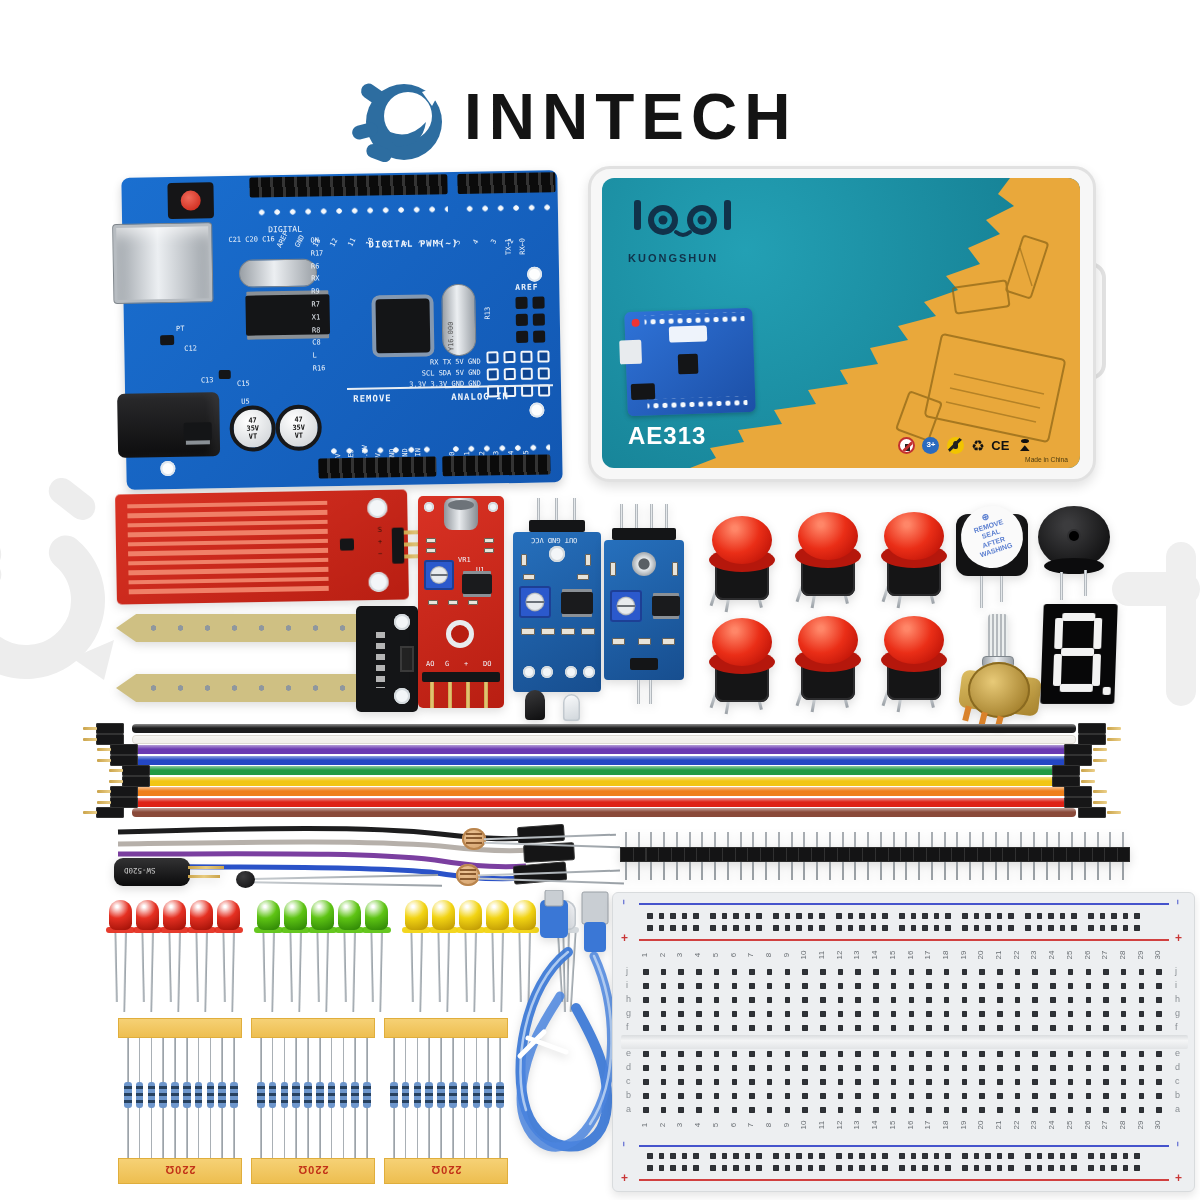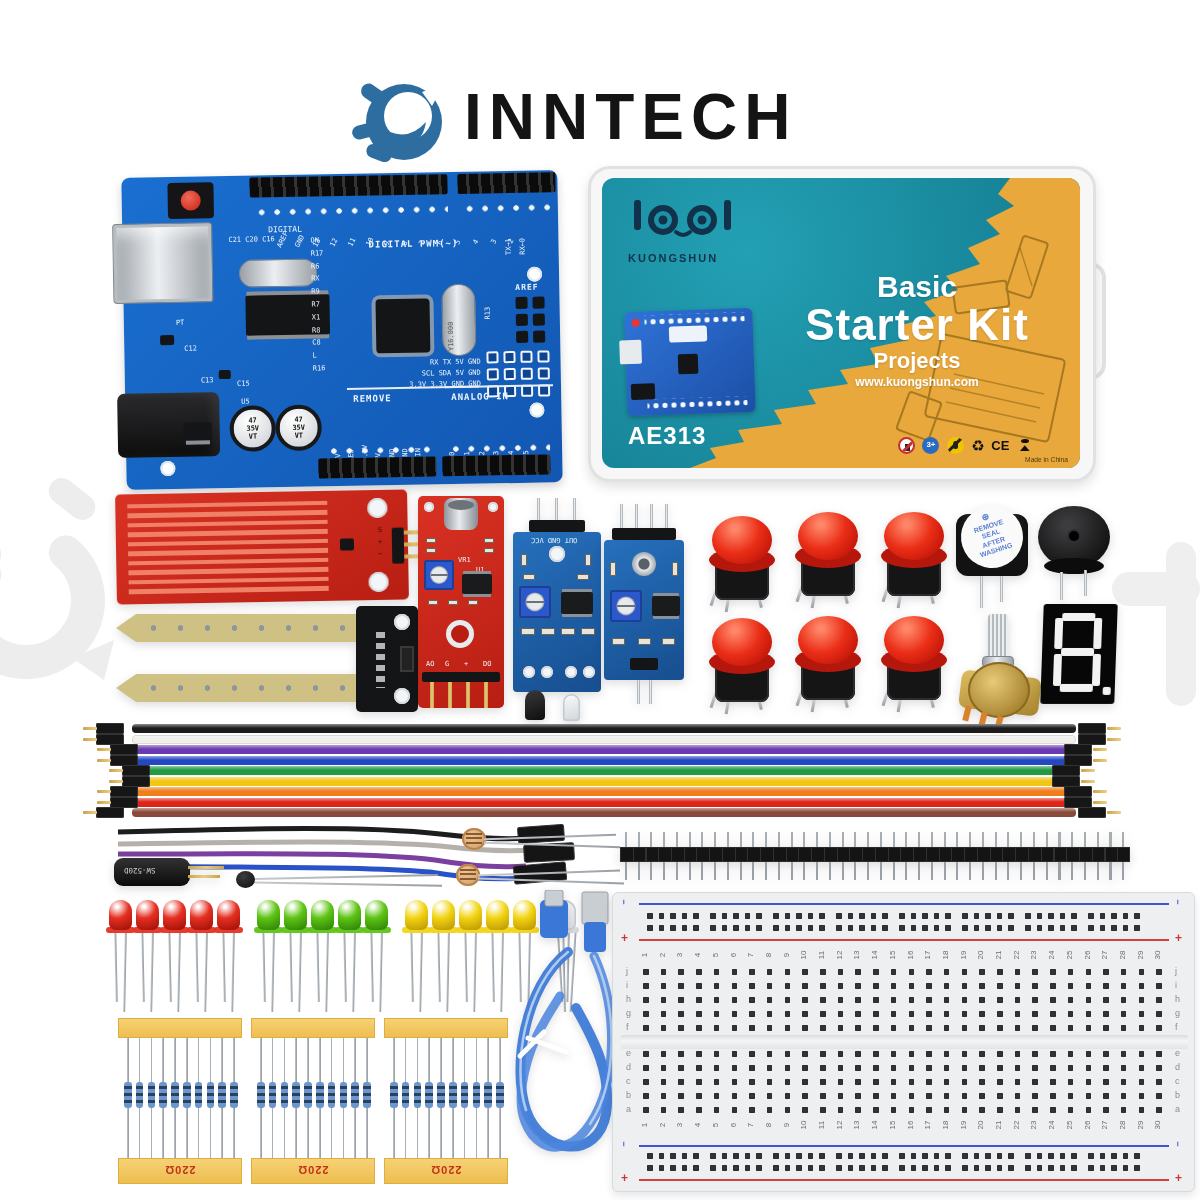--- a/index.html
+++ b/index.html
@@ -218,21 +218,21 @@
       </div>
     <div class="mnthole" style="left:404px;top:96px"></div>
     <div class="mnthole" style="left:404px;top:232px"></div>
     <div class="mnthole" style="left:34px;top:284px"></div>
     <div class="cap47" style="left:104px;top:230px">47
 35V
 VT</div>
     <div class="cap47" style="left:150px;top:230px">47
 35V
 VT</div>
-    <span class="t" style="left:52px;top:142px">PT</span>
+    <span class="t" style="left:52px;top:148px">PT</span>
     <span class="t" style="left:60px;top:168px">C12</span>
     <span class="t" style="left:76px;top:200px">C13</span>
     <span class="t" style="left:112px;top:204px">C15</span>
     <span class="t" style="left:116px;top:222px">U5</span>
     <div class="blk" style="left:36px;top:158px;width:14px;height:10px"></div>
     <div class="blk" style="left:94px;top:194px;width:12px;height:9px"></div>
     <div class="blk" style="left:58px;top:246px;width:28px;height:18px;box-shadow:0 6px 0 -2px #8a9096"></div>
     <div class="a" style="left:222px;top:214px;width:132px;height:2px;background:#e8eef4"></div>
     <div class="a" style="left:320px;top:214px;width:108px;height:2px;background:#e8eef4"></div>
     <span class="t tb" style="left:228px;top:220px">REMOVE</span>
@@ -296,26 +296,20 @@
       </svg>
       <div class="a" style="left:26px;top:74px;font-size:11px;font-weight:800;letter-spacing:2px;color:#11324a">KUONGSHUN</div>
       <div class="a" style="left:24px;top:132px;width:128px;height:104px;background:linear-gradient(140deg,#2f73d8,#1c4fa6);border-radius:6px;transform:rotate(-2deg);box-shadow:0 2px 5px rgba(0,0,0,.25)">
         <div class="a" style="left:7px;top:7px;width:8px;height:8px;border-radius:50%;background:#e33"></div>
         <div class="a" style="left:-6px;top:28px;width:22px;height:24px;background:#e8ebee;border-radius:2px"></div>
         <div class="a dots" style="left:20px;top:4px;width:100px;height:10px;background-size:9px 9px"></div>
         <div class="a dots" style="left:20px;top:88px;width:100px;height:10px;background-size:9px 9px"></div>
         <div class="blk" style="left:52px;top:44px;width:20px;height:20px"></div>
         <div class="a" style="left:44px;top:16px;width:38px;height:16px;background:rgba(255,255,255,.92);border-radius:3px"></div>
         <div class="blk" style="left:4px;top:72px;width:24px;height:16px"></div>
-      </div>
-      <div class="a" id="boxtitles">
-        <div id="bt1">Basic</div>
-        <div id="bt2">Starter Kit</div>
-        <div id="bt3">Projects</div>
-        <div id="bturl">www.kuongshun.com</div>
       </div>
       <div class="a" style="left:26px;top:244px;font-size:24px;font-weight:800;color:#fff;letter-spacing:1px">AE313</div>
       <div class="a" style="left:296px;top:258px;width:170px">
         <span class="cicon" style="border:2.5px solid #c23030;background:#fff;position:relative;overflow:hidden">
           <i class="a" style="left:5px;top:5px;width:5px;height:7px;background:#222"></i>
           <i class="a" style="left:-2px;top:6px;width:20px;height:2.5px;background:#c23030;transform:rotate(-45deg)"></i>
         </span>
         <span class="cicon" style="background:#2a6bbf;color:#fff">3+</span>
         <span class="cicon" style="background:#f2c400;position:relative;overflow:hidden">
           <i class="a" style="left:6px;top:4px;width:5px;height:8px;background:#222;border-radius:50% 50% 2px 2px"></i>

